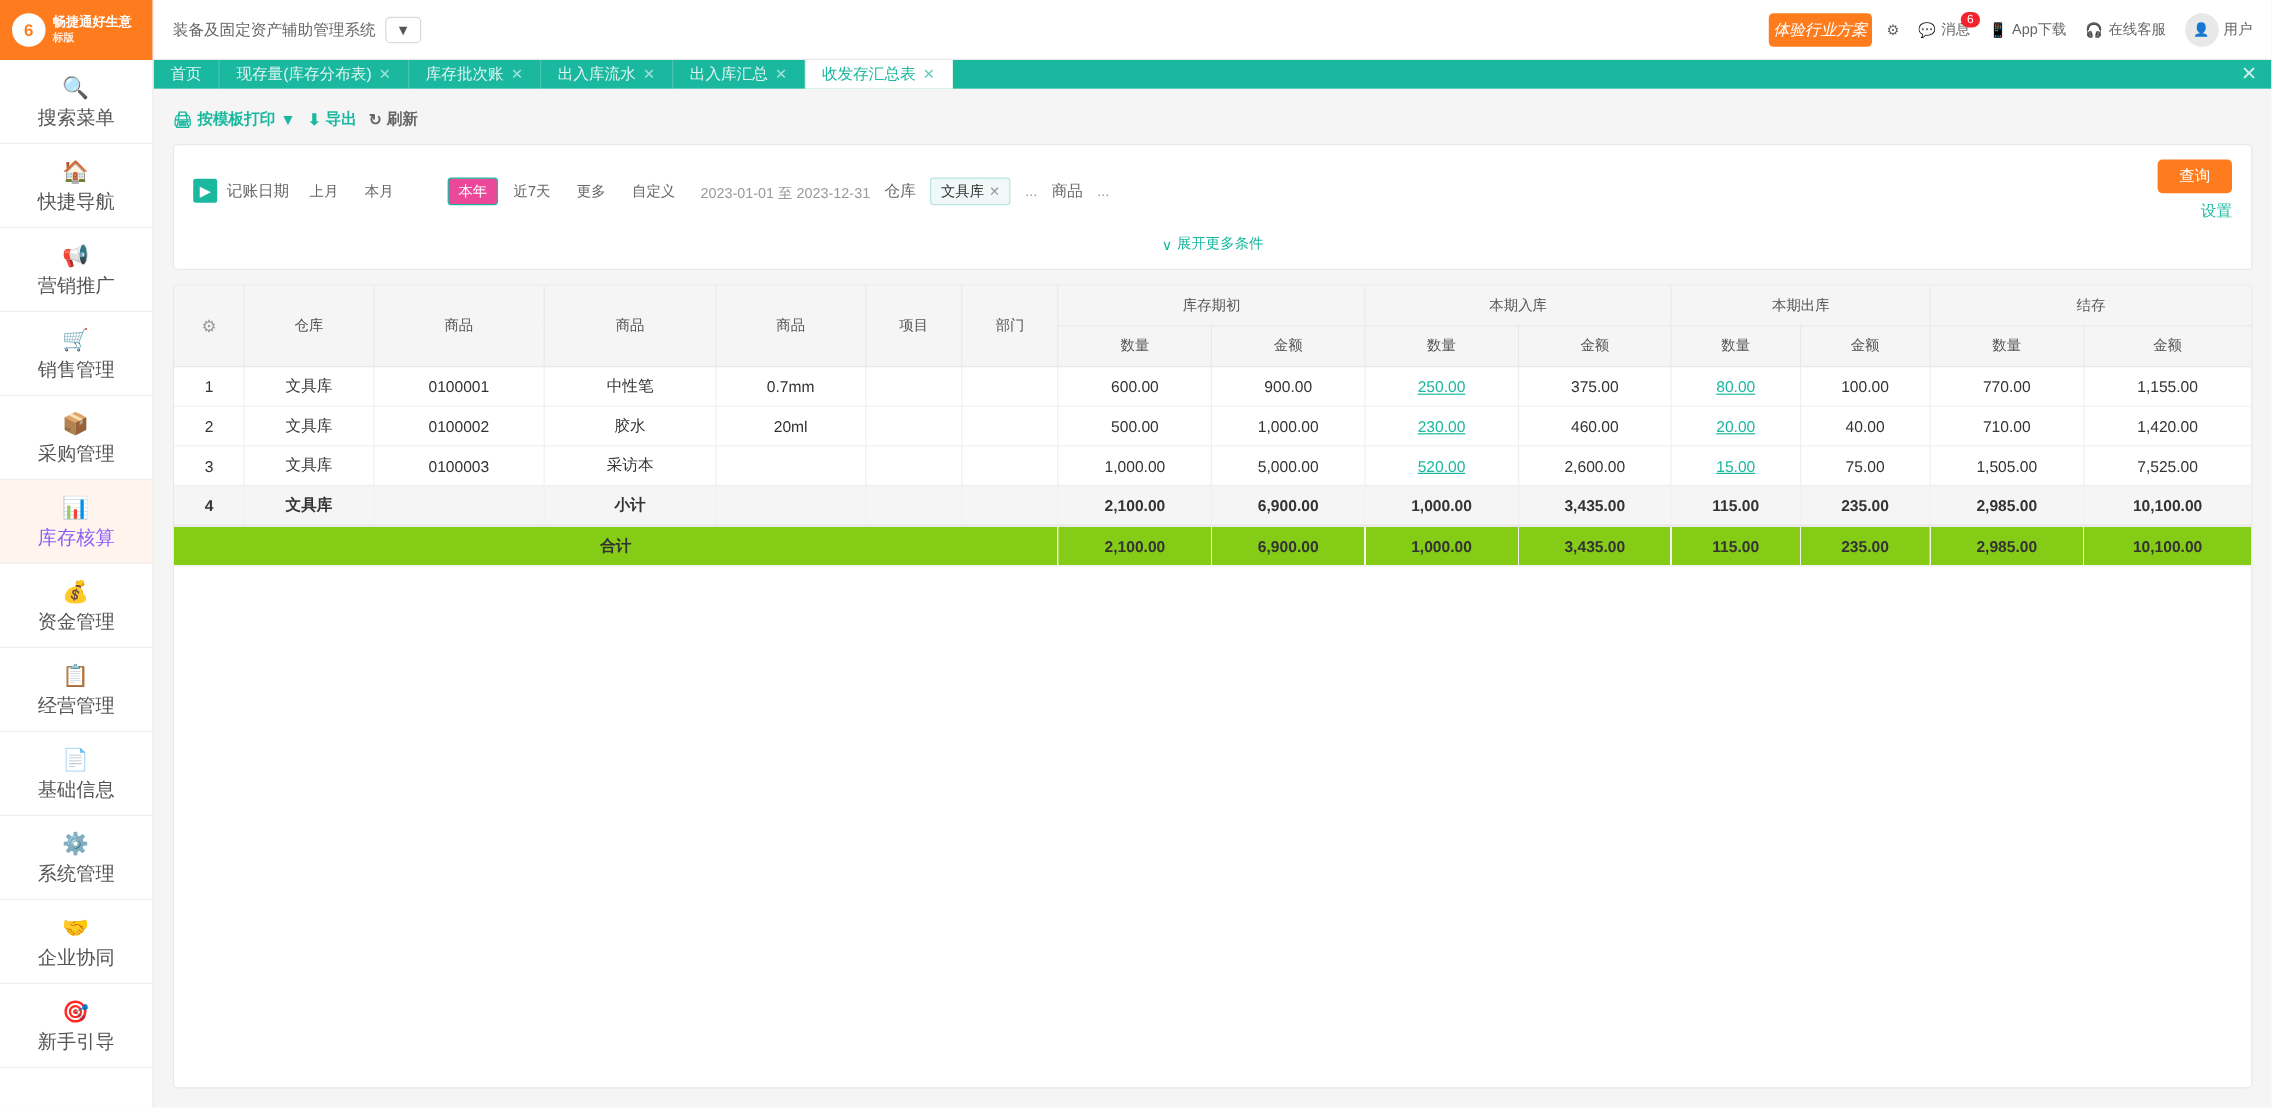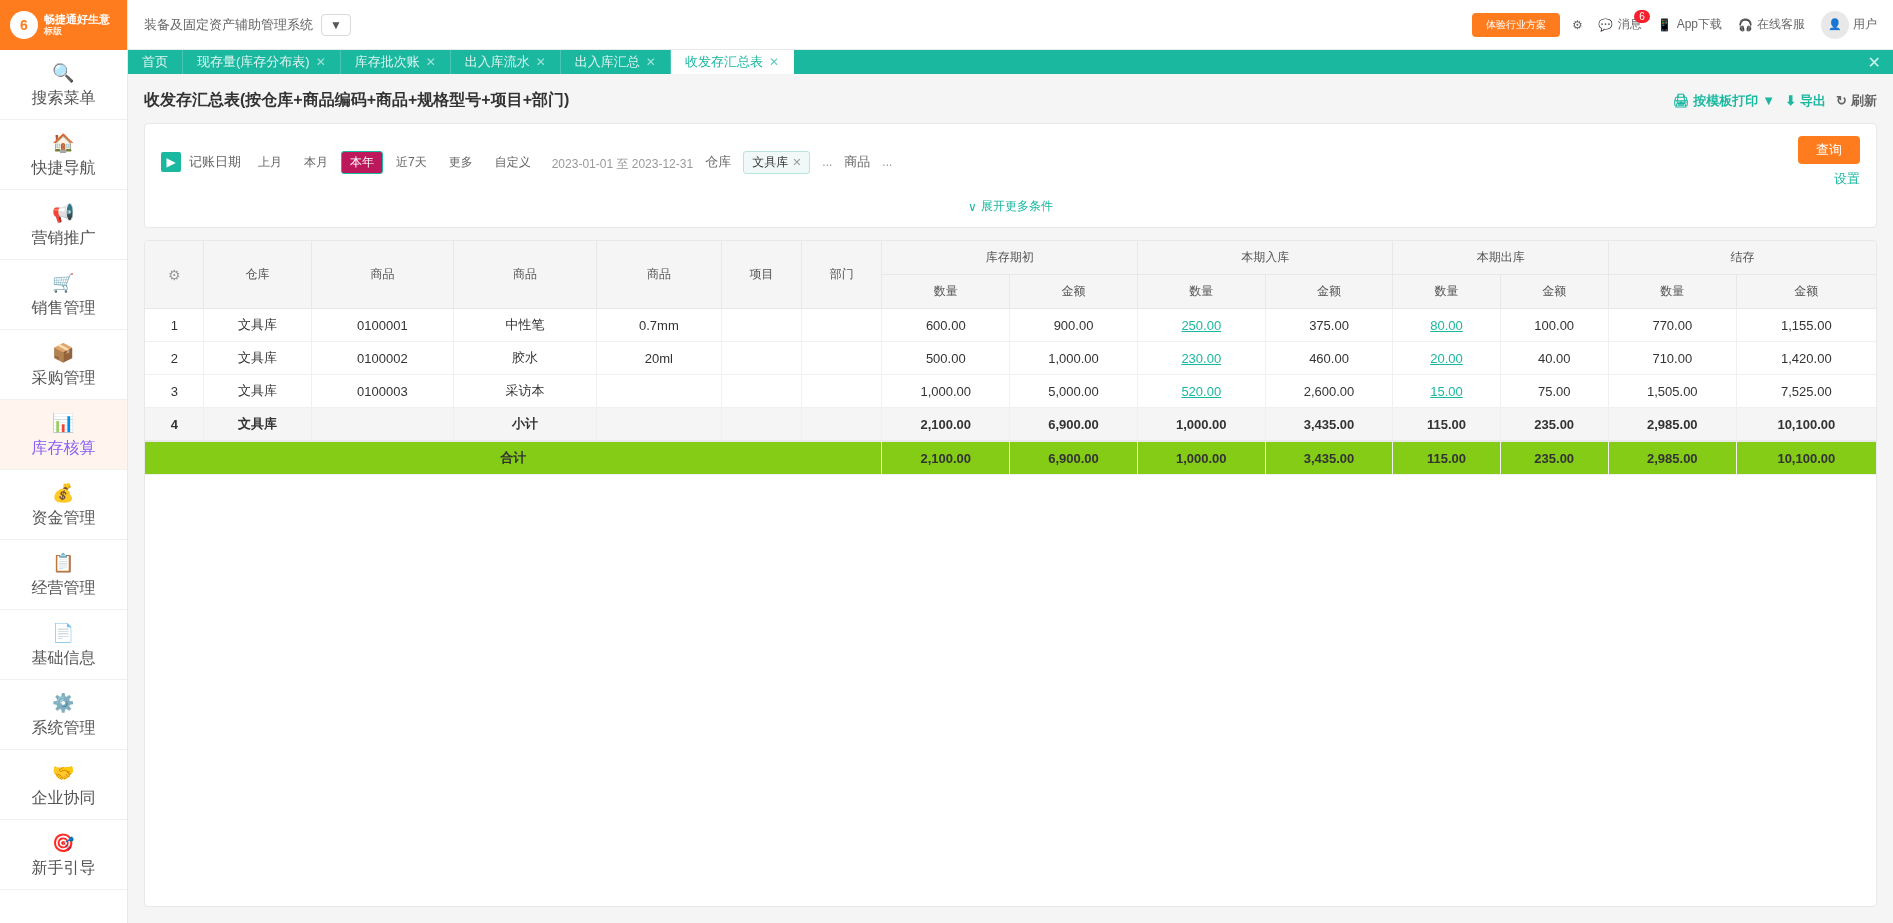--- a/index.html
+++ b/index.html
@@ -21,21 +21,21 @@
     .main { flex: 1; display: flex; flex-direction: column; overflow: hidden; }
 
     
     .topbar { height: 50px; background: #fff; display: flex; align-items: center; padding: 0 16px; border-bottom: 1px solid #e8e8e8; gap: 12px; }
     .topbar-title { font-size: 13px; color: #666; flex: 1; display: flex; align-items: center; gap: 8px; }
     .topbar-title-text { font-weight: 500; }
     .topbar-select { border: 1px solid #d9d9d9; border-radius: 4px; padding: 3px 8px; font-size: 12px; cursor: pointer; color: #555; display: flex; align-items: center; gap: 4px; }
     .topbar-actions { display: flex; align-items: center; gap: 16px; font-size: 12px; color: #666; }
     .topbar-action { display: flex; align-items: center; gap: 4px; cursor: pointer; position: relative; }
     .badge { background: #f5222d; color: #fff; border-radius: 10px; padding: 1px 5px; font-size: 10px; position: absolute; top: -6px; right: -8px; }
-    .btn-experience { background: #ff7c1e; color: #fff; border: none; border-radius: 4px; padding: 5px 14px; font-size: 10px; cursor: pointer; }
+    .btn-experience { background: #ff7c1e; color: #fff; border: none; border-radius: 4px; padding: 5px 4px; font-size: 13px; cursor: pointer; font-style: italic; }
     .user-avatar { width: 28px; height: 28px; background: #e8e8e8; border-radius: 50%; display: flex; align-items: center; justify-content: center; font-size: 11px; color: #666; }
 
     
     .tabbar { height: 24px; background: #1bb8a0; display: flex; align-items: center; padding: 0 0; gap: 0; overflow: hidden; }
     .tab { display: flex; align-items: center; gap: 6px; padding: 0 14px; height: 40px; cursor: pointer; font-size: 13px; color: rgba(255,255,255,0.85); white-space: nowrap; border-right: 1px solid rgba(255,255,255,0.2); }
     .tab.active { background: #fff; color: #1bb8a0; font-weight: 500; }
     .tab .close-btn { font-size: 12px; opacity: 0.7; }
     .tab.active .close-btn { color: #1bb8a0; }
     .tab-close-main { margin-left: auto; padding: 0 12px; height: 40px; display: flex; align-items: center; color: rgba(255,255,255,0.8); cursor: pointer; font-size: 16px; }
 
@@ -47,21 +47,21 @@
     .page-header-actions { display: flex; align-items: center; gap: 10px; font-size: 13px; }
     .action-btn { display: flex; align-items: center; gap: 4px; color: #1bb8a0; cursor: pointer; font-size: 13px; }
     .refresh-btn { display: flex; align-items: center; gap: 4px; color: #666; cursor: pointer; font-size: 13px; }
 
     
     .filter-panel { background: #fff; border-radius: 4px; padding: 12px 16px; display: flex; flex-direction: column; gap: 10px; border: 1px solid #e8e8e8; }
     .filter-row { display: flex; align-items: center; gap: 16px; flex-wrap: wrap; }
     .filter-label { color: #666; font-size: 13px; white-space: nowrap; }
     .date-btns { display: flex; gap: 4px; align-items: center; }
     .date-btn { padding: 2px 8px; border-radius: 3px; cursor: pointer; font-size: 12px; color: #666; border: 1px solid transparent; }
-    .date-btn.active { background: #be185d; color: #fff; border-color: #1bb8a0; }
+    .date-btn.active { background: #ec4899; color: #fff; border-color: #1bb8a0; margin-left: 32px; }
     .date-range { font-size: 12px; color: #999; margin-top: 2px; }
     .filter-tag { display: flex; align-items: center; gap: 4px; background: #f0f9f8; border: 1px solid #b7e4df; border-radius: 3px; padding: 2px 8px; font-size: 12px; color: #333; }
     .filter-tag .remove { cursor: pointer; color: #999; font-size: 11px; }
     .filter-more { color: #999; cursor: pointer; font-size: 12px; }
     .query-btn { background: #ff7c1e; color: #fff; border: none; border-radius: 4px; padding: 5px 18px; font-size: 13px; cursor: pointer; }
     .setting-link { color: #1bb8a0; font-size: 13px; cursor: pointer; }
     .expand-btn { display: flex; align-items: center; gap: 4px; color: #1bb8a0; font-size: 12px; cursor: pointer; margin: 0 auto; }
 
     
     .table-container { background: #fff; border-radius: 4px; border: 1px solid #e8e8e8; overflow: auto; flex: 1; }
@@ -204,21 +204,20 @@
           <span>收发存汇总表</span>
           <span class="close-btn">✕</span>
         </div>
       </div>
     <div class="tab-close-main">✕</div>
   </div>
 
   <div class="content">
 
     <div class="page-header">
-      <span>收发存汇总表(按仓库+商品编码+商品+规格型号+项目+部门)</span>
       <div class="page-header-actions">
         <div class="action-btn">
           <span>🖨</span>
           <span>按模板打印</span>
           <span>▼</span>
         </div>
         <div class="action-btn">
           <span>⬇</span>
           <span>导出</span>
         </div>

